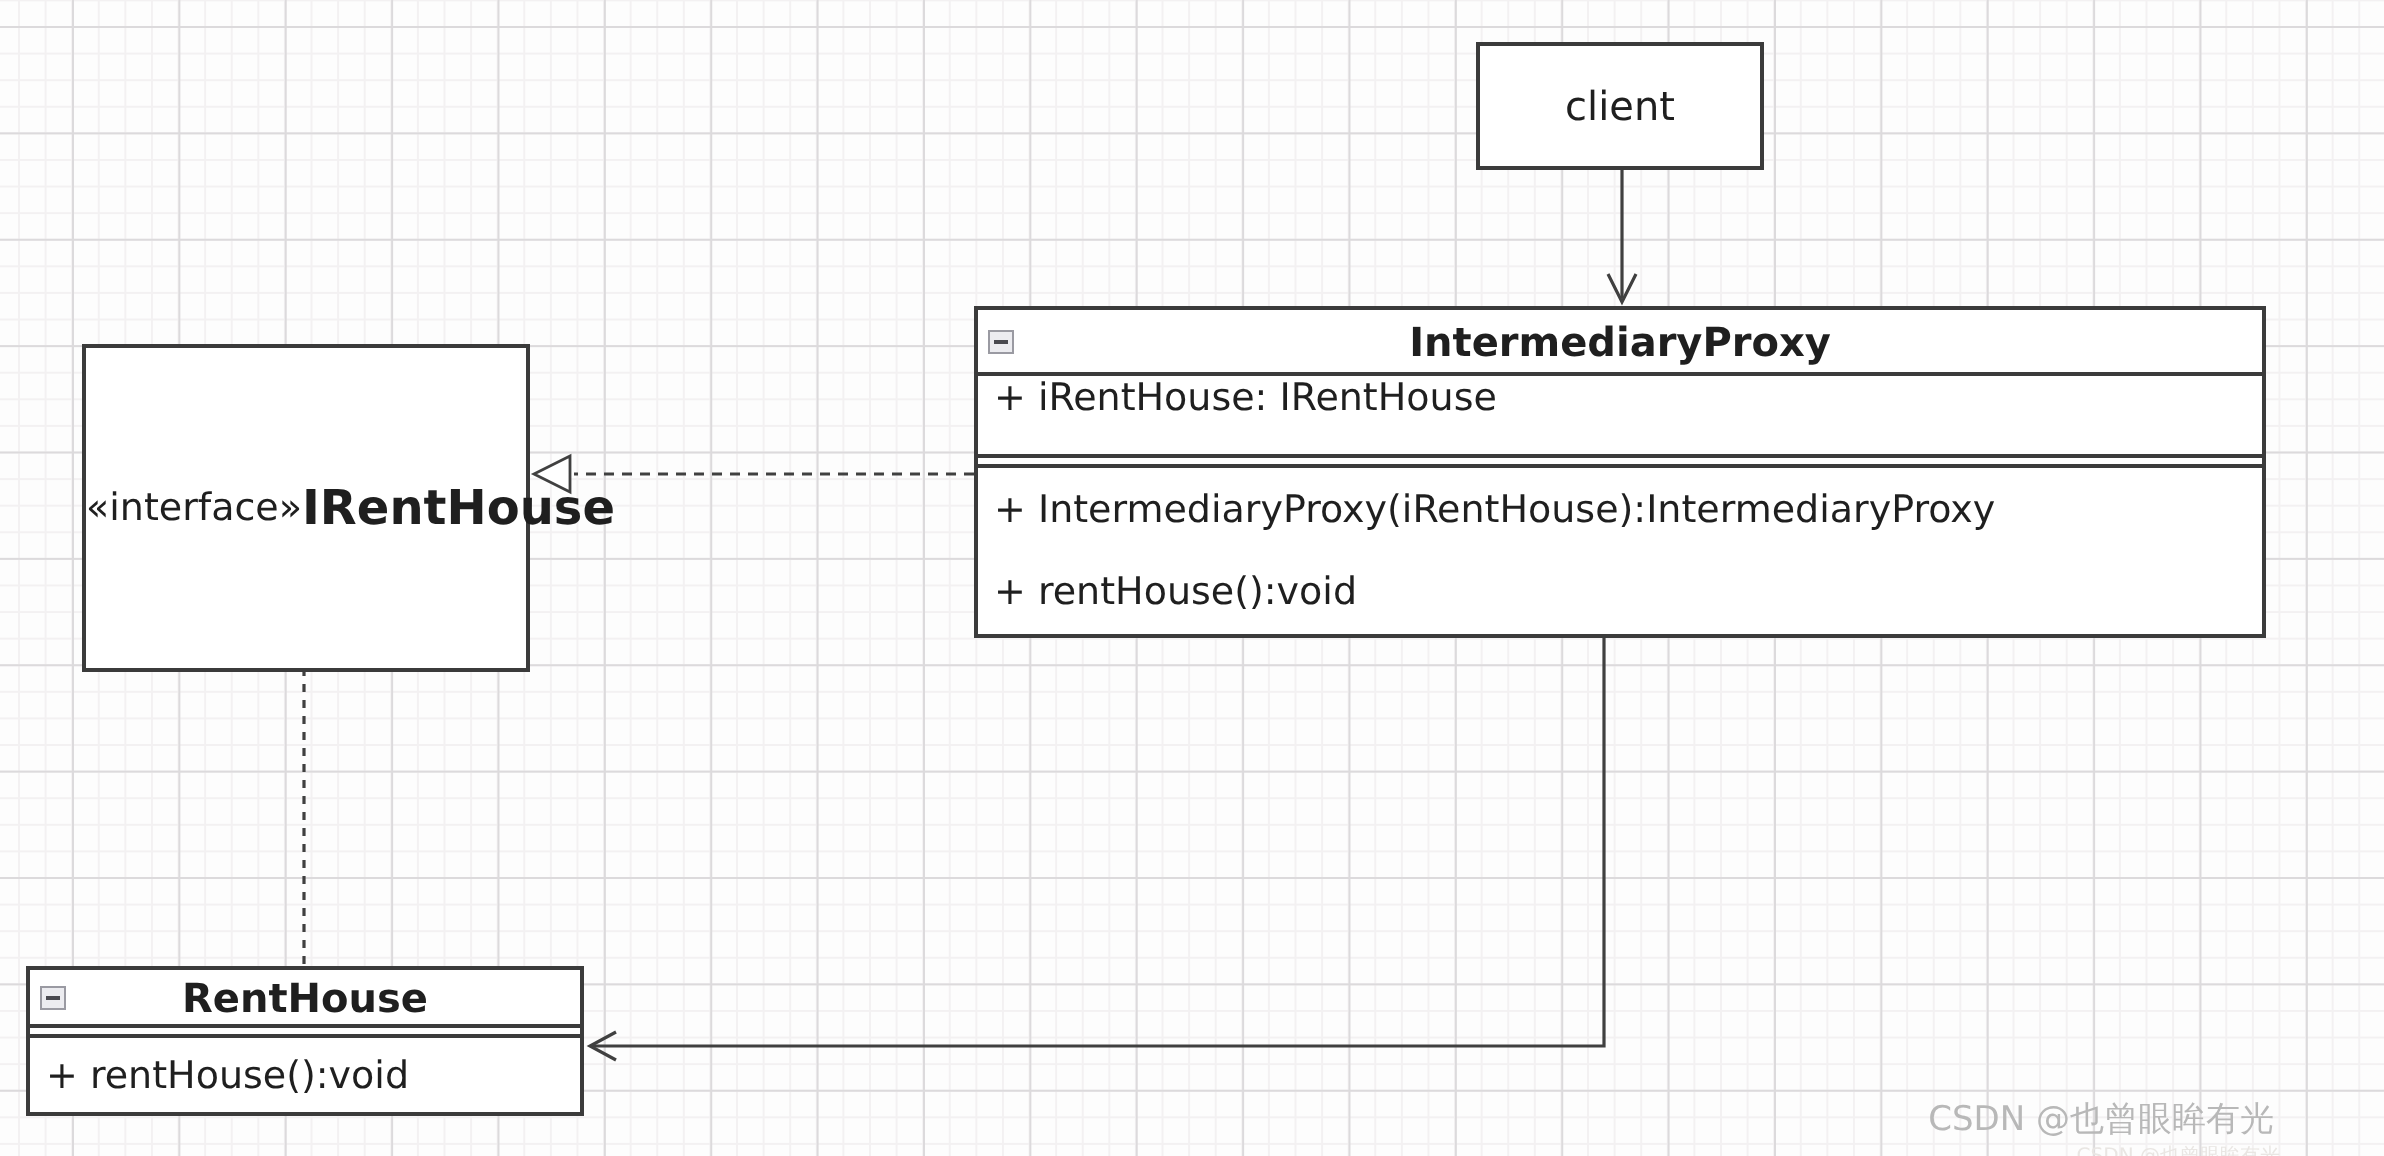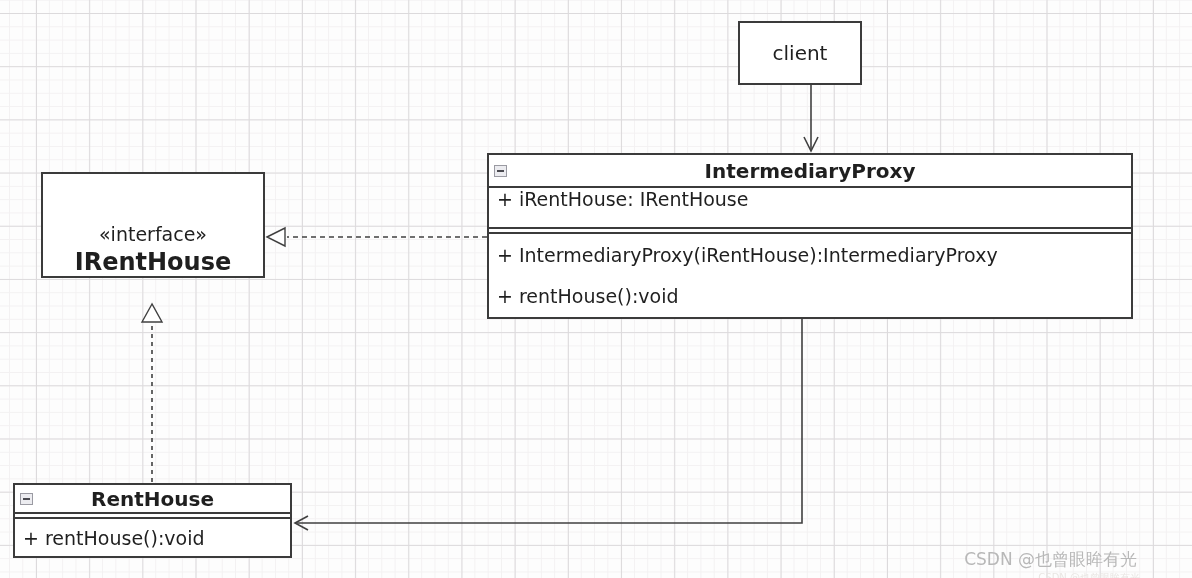--- a/index.html
+++ b/index.html
@@ -29,28 +29,28 @@
     pointer-events: none;
   }
   .uml-node {
     position: absolute;
     background: #ffffff;
     border: 2px solid #3b3b3b;
     box-sizing: border-box;
     color: #1f1f1f;
   }
   .node-client {
-    left: 738px; top: 21px; width: 124px; height: 64px;
+    left: 738px; top: 21px; width: 144px; height: 64px;
     display: flex; align-items: center; justify-content: center;
     font-size: 20px;
   }
   .node-proxy { left: 487px; top: 153px; width: 646px; height: 166px; display: flex; flex-direction: column; }
   .node-interface {
-    left: 41px; top: 172px; width: 224px; height: 106px;
-    display: flex; flex-direction: column; align-items: center; justify-content: flex-end;
+    left: 41px; top: 172px; width: 224px; height: 164px;
+    display: flex; flex-direction: row; align-items: center; justify-content: flex-start;
     line-height: 28px;
   }
   .node-renthouse { left: 13px; top: 483px; width: 279px; height: 75px; display: flex; flex-direction: column; }
   .title-row {
     position: relative;
     display: flex; align-items: center; justify-content: center;
     font-weight: bold; font-size: 20px;
     border-bottom: 2px solid #3b3b3b;
     flex: 0 0 auto;
   }

